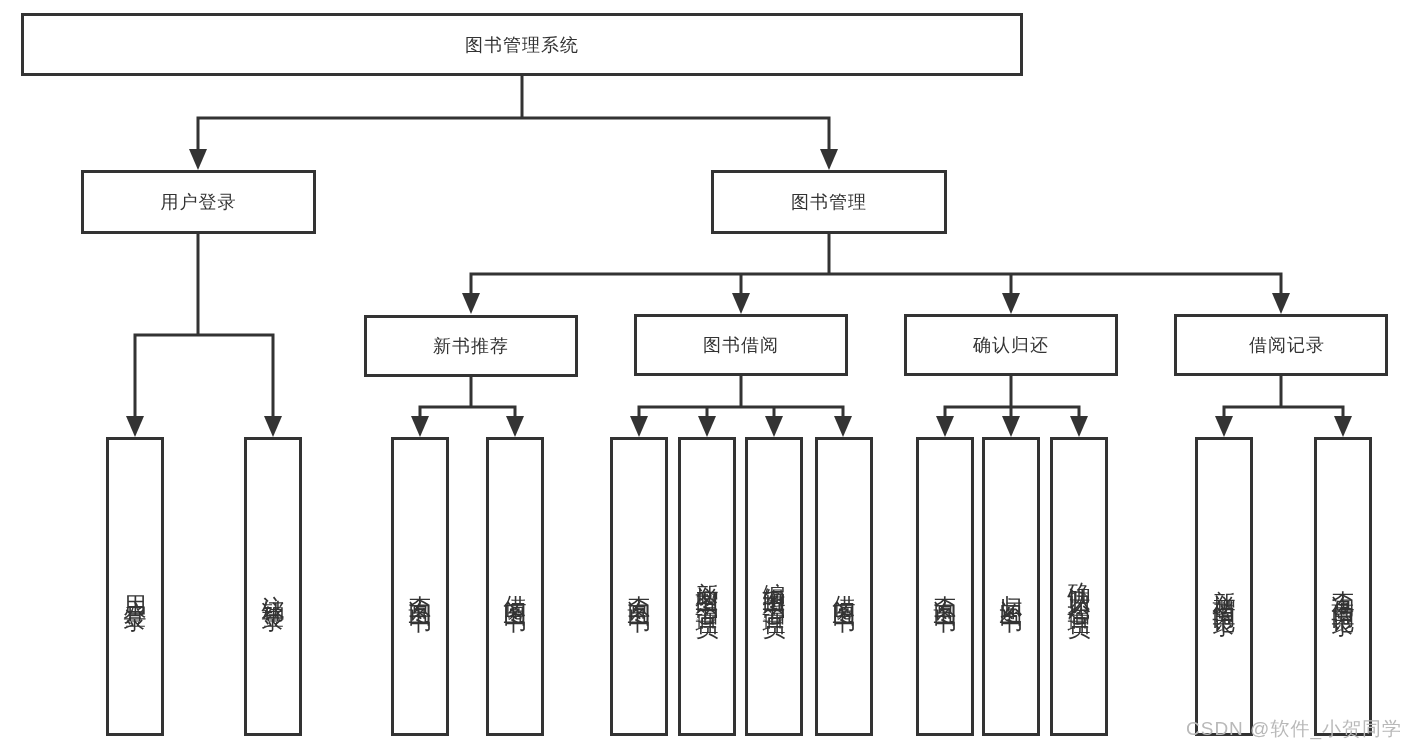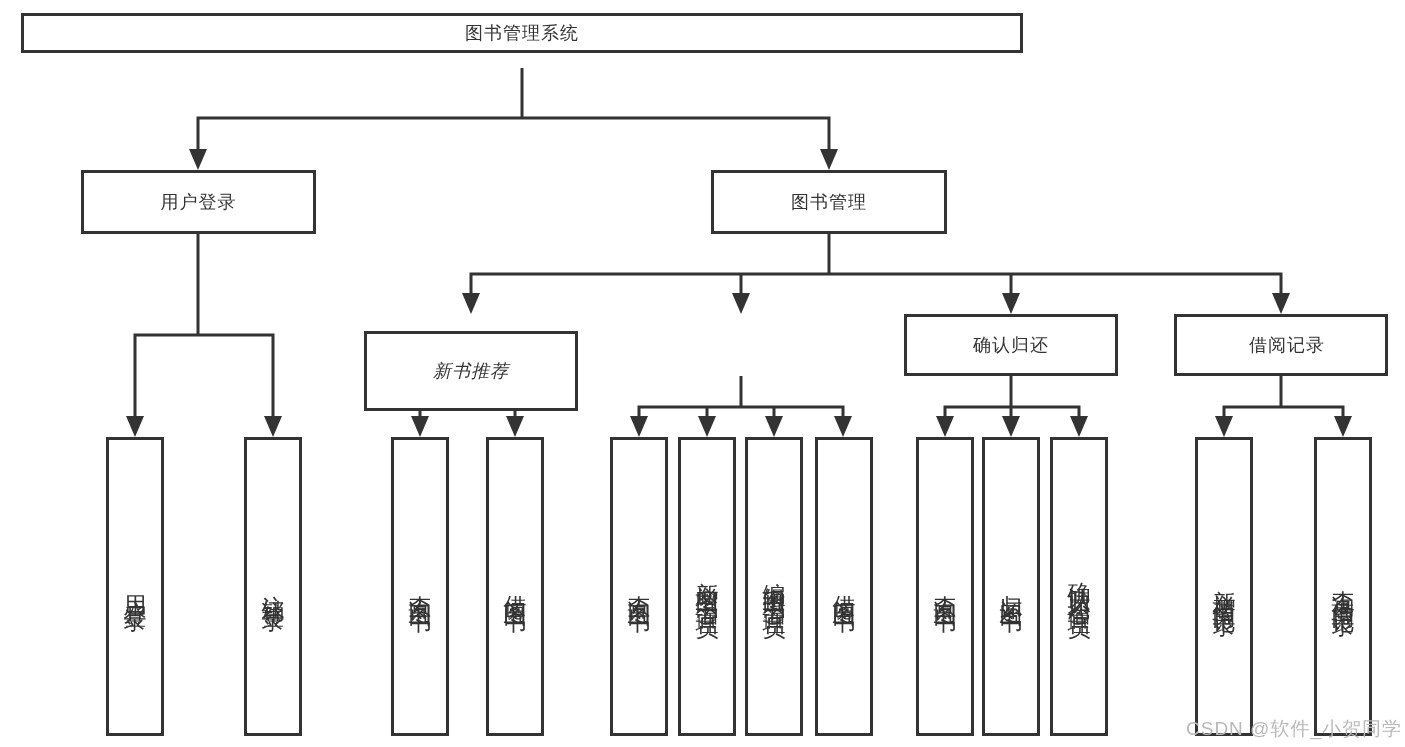--- a/index.html
+++ b/index.html
@@ -103,26 +103,27 @@
     <path class="a" d="M945,437 L936,416 H954 Z"></path>
     <path class="a" d="M1011,437 L1002,416 H1020 Z"></path>
     <path class="a" d="M1079,437 L1070,416 H1088 Z"></path>
 
     <path class="l" d="M1281,376 V407"></path>
     <path class="l" d="M1224,418 V407 H1343 V418"></path>
     <path class="a" d="M1224,437 L1215,416 H1233 Z"></path>
     <path class="a" d="M1343,437 L1334,416 H1352 Z"></path>
   </svg>
 
-  <div class="box h" style="left:21px; top:13px; width:1002px; height:40px;">图书管理系统</div>
+  <div class="box h" style="left:21px; top:13px; width:1002px; height:63px;">图书管理系统</div>
 
   <div class="box h" style="left:81px; top:170px; width:235px; height:64px;">用户登录</div>
   <div class="box h" style="left:711px; top:170px; width:236px; height:64px;text-align:center;">图书管理</div>
 
-  <div class="box h" style="left:364px; top:331px; width:214px; height:80px;font-style:italic;">新书推荐</div>
+  <div class="box h" style="left:364px; top:315px; width:214px; height:62px;">新书推荐</div>
+  <div class="box h" style="left:634px; top:314px; width:214px; height:62px;">图书借阅</div>
   <div class="box h" style="left:904px; top:314px; width:214px; height:62px;">确认归还</div>
   <div class="box h" style="left:1174px; top:314px; width:214px; height:62px;padding-left:12px;">借阅记录</div>
 
   <div class="box v" style="left:106px; top:437px; width:58px; height:299px;">用户登录</div>
   <div class="box v" style="left:244px; top:437px; width:58px; height:299px;">注销登录</div>
 
   <div class="box v" style="left:391px; top:437px; width:58px; height:299px;">查询图书</div>
   <div class="box v" style="left:486px; top:437px; width:58px; height:299px;">借阅图书</div>
 
   <div class="box v" style="left:610px; top:437px; width:58px; height:299px;">查询图书</div>

